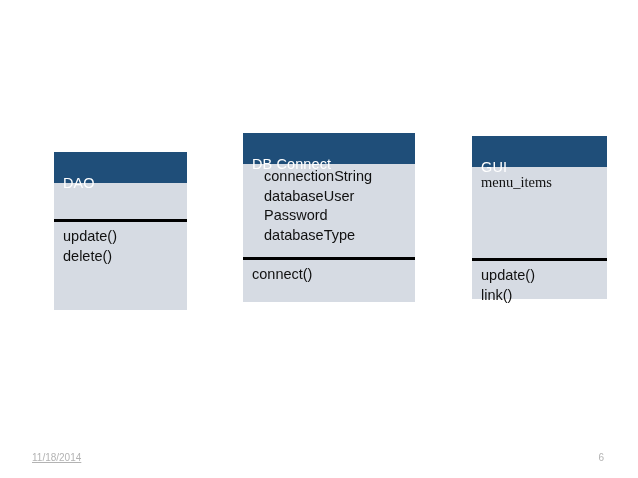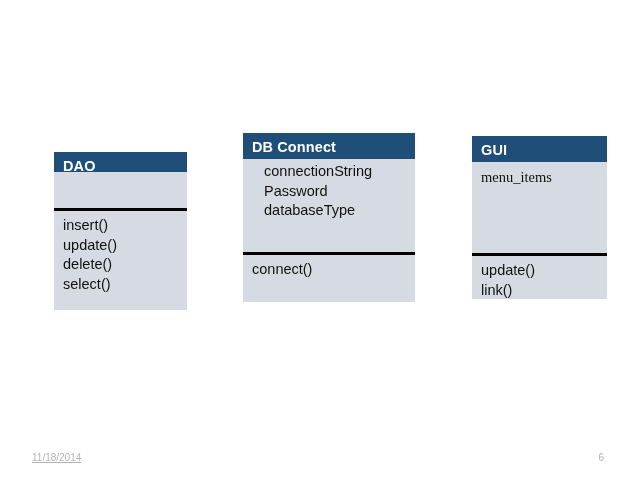--- a/index.html
+++ b/index.html
@@ -22,25 +22,24 @@
   .uml-class {
     position: absolute;
     background: #d6dbe3;
     box-sizing: border-box;
   }
   .uml-header {
     background: #1f4e79;
     color: #ffffff;
     font-size: 14.5px;
     line-height: 1.0;
-    padding: 7px 0 7px 9px;
+    padding: 24px 0 7px 9px;
     box-sizing: border-box;
     white-space: nowrap;
     letter-spacing: 0.1px;
-    font-weight: bold;
   }
   .uml-section {
     box-sizing: border-box;
     padding: 5px 0 5px 9px;
     color: #111111;
     font-size: 14.5px;
     line-height: 19.5px;
   }
   .uml-attrs {
     
@@ -105,31 +104,30 @@
 </head>
 <body>
 
 <div id="slide">
 
   <div class="uml-class" id="class-dao">
     <div class="uml-header">DAO</div>
     <div class="uml-section uml-attrs uml-empty-attrs"></div>
     <div class="uml-divider"></div>
     <div class="uml-section uml-ops">
-      <div class="uml-row">insert()</div>
       <div class="uml-row">update()</div>
       <div class="uml-row">delete()</div>
-      <div class="uml-row">select()</div>
     </div>
   </div>
 
   <div class="uml-class" id="class-dbconnect">
     <div class="uml-header">DB Connect</div>
     <div class="uml-section uml-attrs">
       <div class="uml-row">connectionString</div>
+      <div class="uml-row">databaseUser</div>
       <div class="uml-row">Password</div>
       <div class="uml-row">databaseType</div>
     </div>
     <div class="uml-divider"></div>
     <div class="uml-section uml-ops">
       <div class="uml-row">connect()</div>
     </div>
   </div>
 
   <div class="uml-class" id="class-gui">

